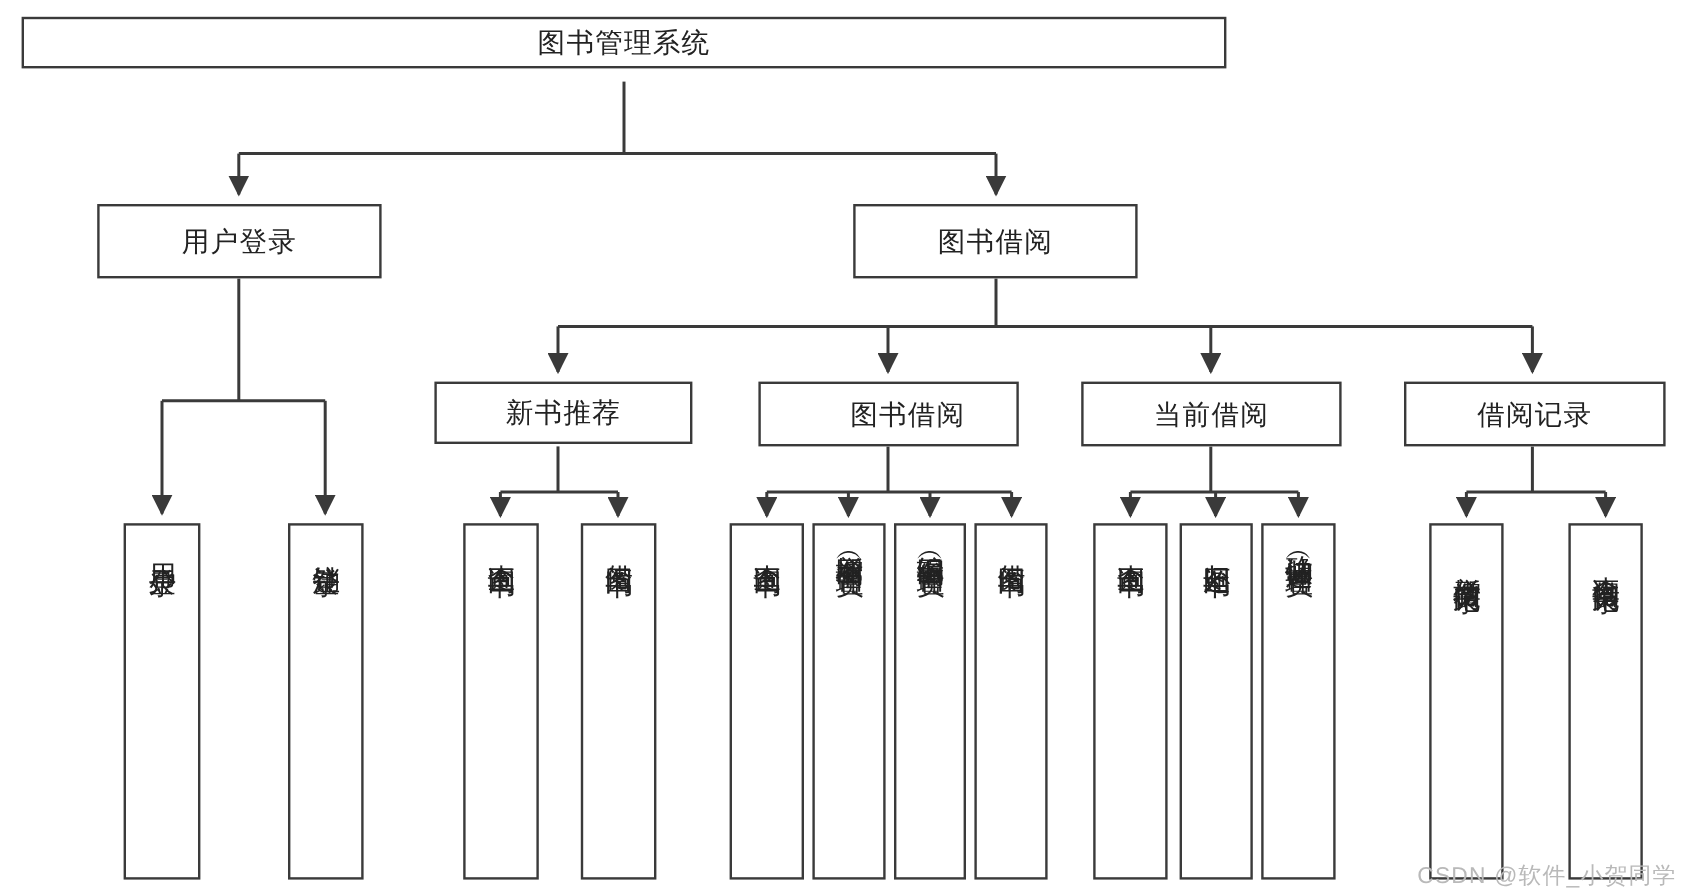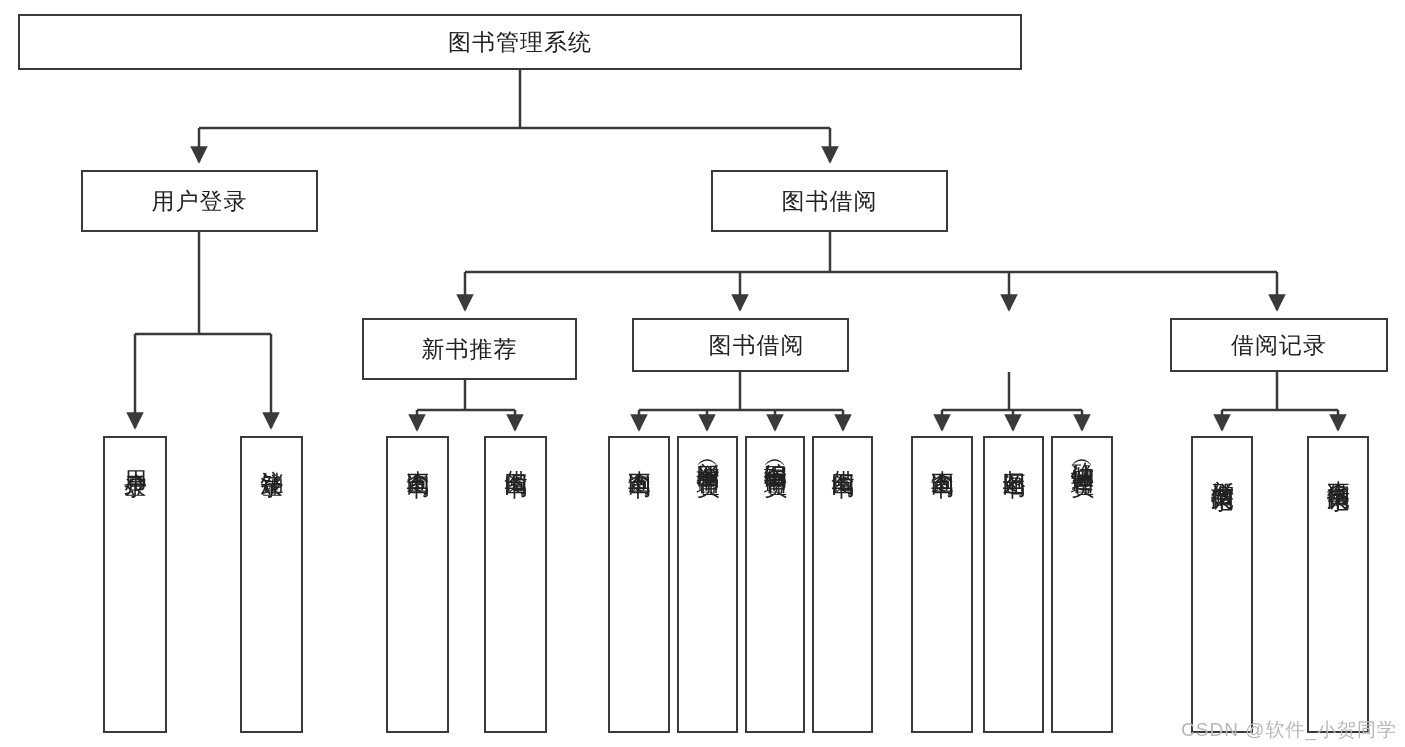--- a/index.html
+++ b/index.html
@@ -119,36 +119,39 @@
       <path d="M 1013 410 L 1013 430" marker-end="url(#arrow)"></path>
       <path d="M 1082 410 L 1082 430" marker-end="url(#arrow)"></path>
 
       <path d="M 1277 372 L 1277 410"></path>
       <path d="M 1222 410 L 1338 410"></path>
       <path d="M 1222 410 L 1222 430" marker-end="url(#arrow)"></path>
       <path d="M 1338 410 L 1338 430" marker-end="url(#arrow)"></path>
     </g>
   </svg>
 
-  <div class="node root horiz" style="left:18px; top:14px; width:1004px; height:56px;text-align:right;">
+  <div class="node root horiz" style="left:18px; top:14px; width:1004px; height:43px;text-align:right;">
     <span class="node-label">图书管理系统</span>
   </div>
 
   <div class="node horiz" style="left:81px; top:170px; width:237px; height:62px;">
     <span class="node-label">用户登录</span>
   </div>
   <div class="node horiz" style="left:711px; top:170px; width:237px; height:62px;">
     <span class="node-label">图书借阅</span>
   </div>
 
-  <div class="node horiz" style="left:362px; top:318px; width:215px; height:62px;">
+  <div class="node horiz" style="left:362px; top:318px; width:215px; height:52px;">
     <span class="node-label">新书推荐</span>
   </div>
   <div class="node horiz" style="left:632px; top:318px; width:217px; height:54px;padding-left:32px;">
     <span class="node-label">图书借阅</span>
+  </div>
+  <div class="node horiz" style="left:901px; top:318px; width:217px; height:54px;">
+    <span class="node-label">当前借阅</span>
   </div>
   <div class="node horiz" style="left:1170px; top:318px; width:218px; height:54px;">
     <span class="node-label">借阅记录</span>
   </div>
 
   <div class="node leaf" style="left:103px; top:436px; width:64px; height:297px;">
     <span class="vtext">用户登录</span>
   </div>
   <div class="node leaf" style="left:240px; top:436px; width:63px; height:297px;">
     <span class="vtext">注销登录</span>

